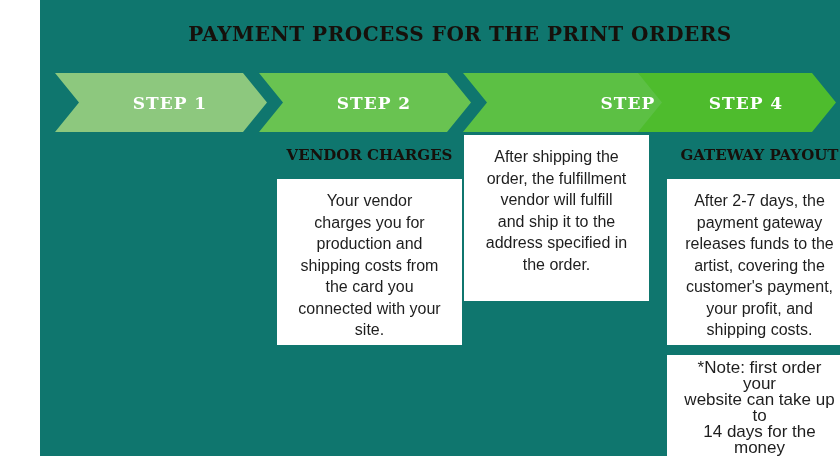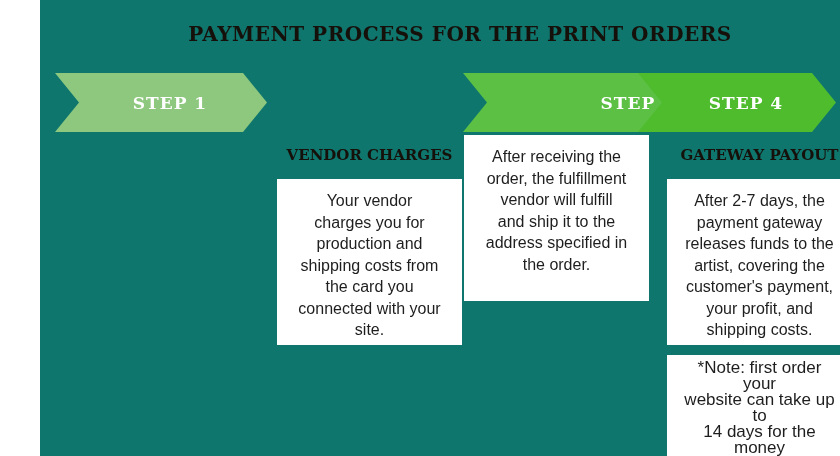--- a/index.html
+++ b/index.html
@@ -89,41 +89,44 @@
 </head>
 <body>
 
 <div class="canvas">
 
   <div class="title">PAYMENT PROCESS FOR THE PRINT ORDERS</div>
 
   <div class="chevron chev-1" style="background-color: rgb(141, 200, 126);">
     <span class="step-label">STEP 1</span>
   </div>
+  <div class="chevron chev-2" style="background-color: rgb(105, 195, 81);">
+    <span class="step-label">STEP 2</span>
+  </div>
   <div class="chevron chev-3" style="background-color: rgb(92, 192, 68);">
     <span class="step-label">STEP 3</span>
   </div>
   <div class="chevron chev-4" style="background-color: rgb(78, 188, 45);">
     <span class="step-label">STEP 4</span>
   </div>
 
 
   <div class="col col-2">
     <div class="heading">VENDOR CHARGES</div>
     <div class="box">Your vendor
 charges you for
 production and
 shipping costs from
 the card you
 connected with your
 site.</div>
   </div>
 
   <div class="col col-3">
-    <div class="box">After receiving the
+    <div class="box">After shipping the
 order, the fulfillment
 vendor will fulfill
 and ship it to the
 address specified in
 the order.</div>
   </div>
 
   <div class="col col-4">
     <div class="heading">GATEWAY PAYOUT</div>
     <div class="box">After 2-7 days, the

